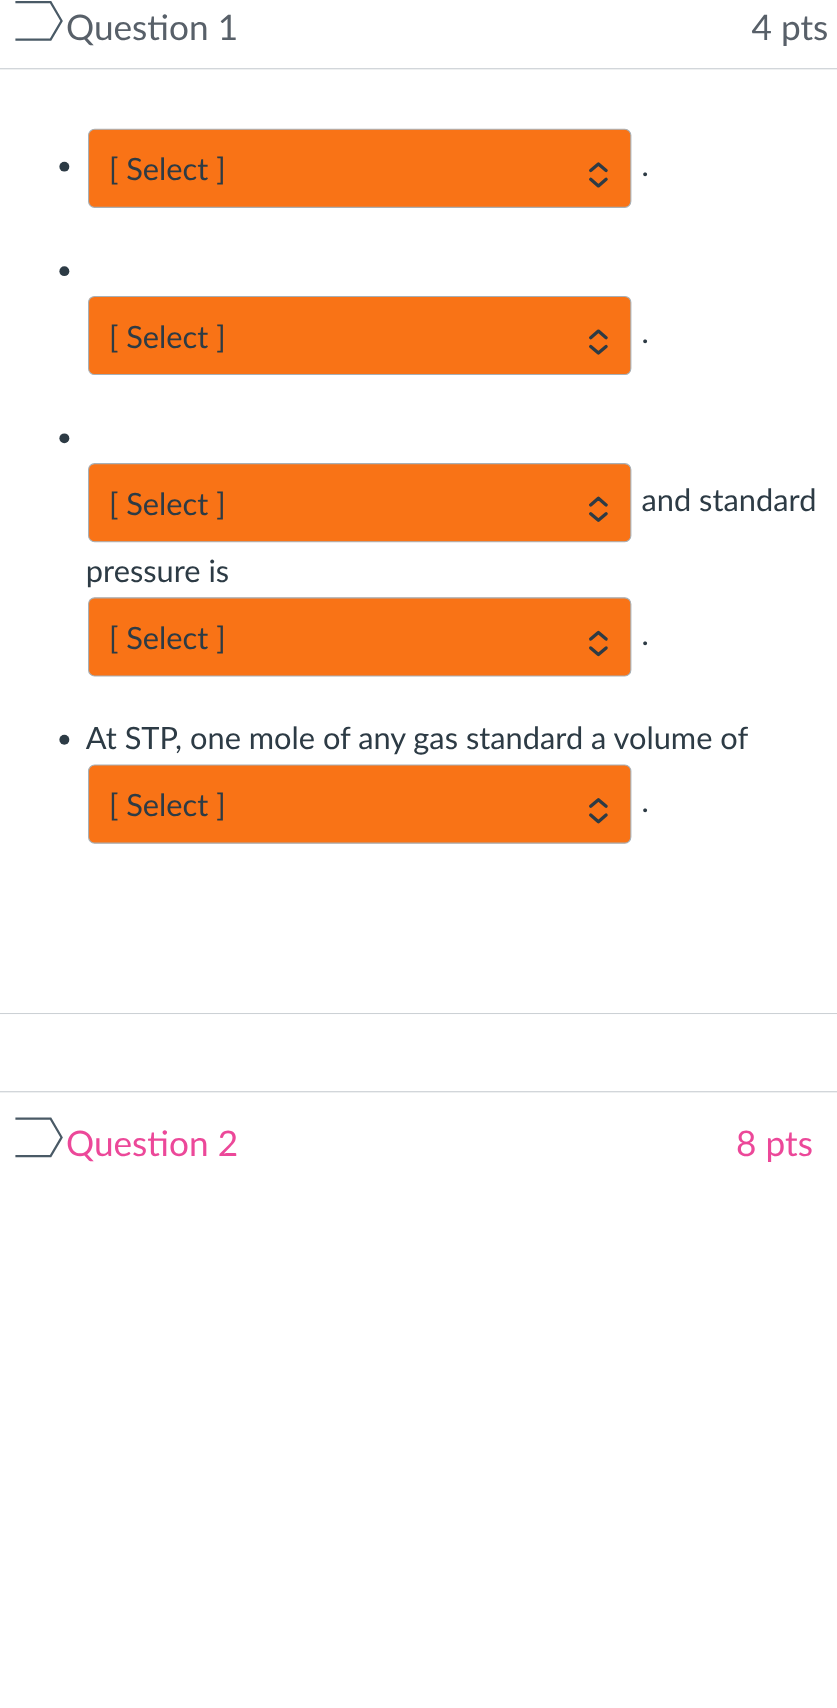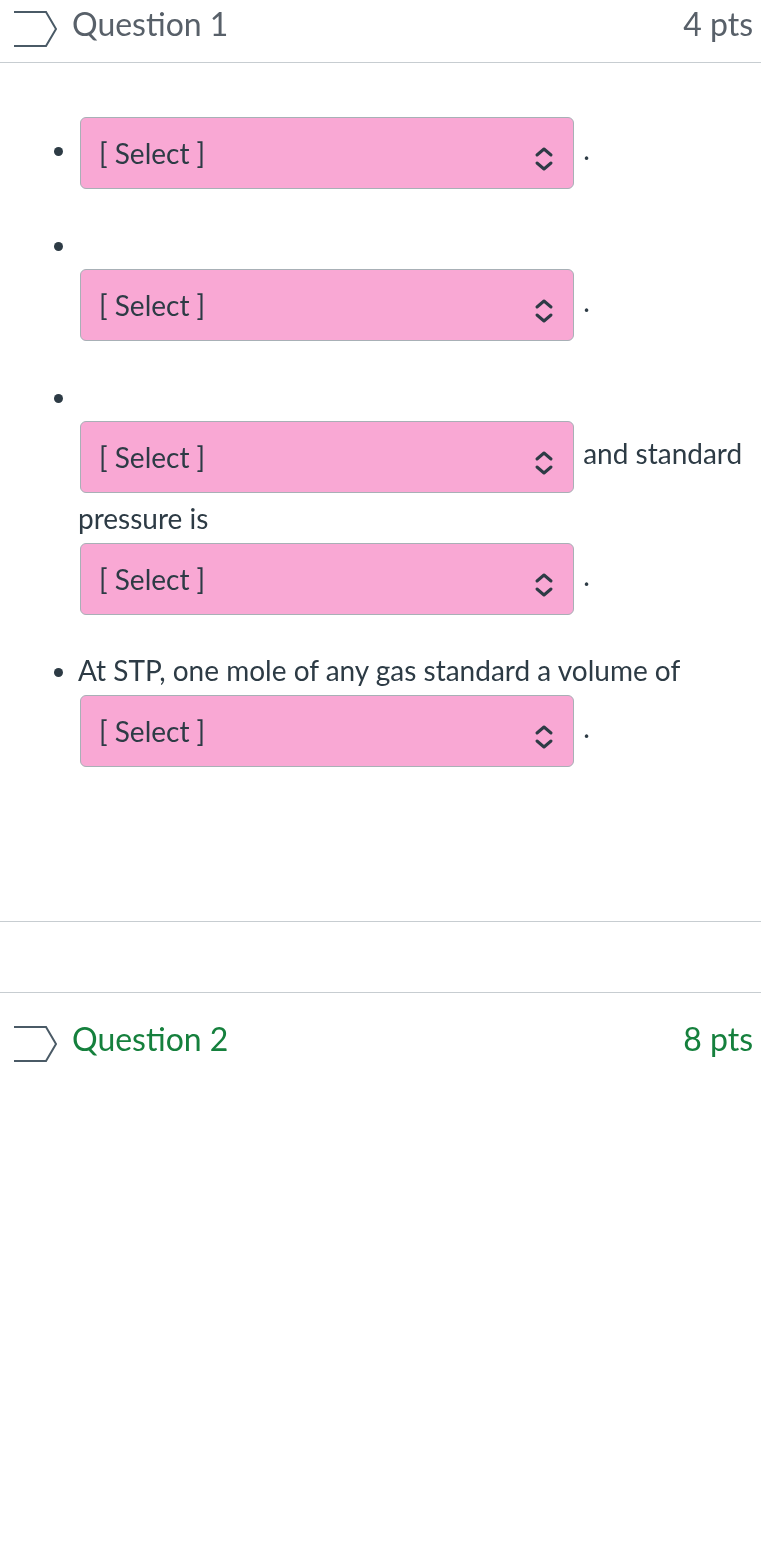--- a/index.html
+++ b/index.html
@@ -19,22 +19,21 @@
   .question-header {
     display: flex;
     align-items: center;
     justify-content: space-between;
     padding: 0 8px 14px 12px;
     font-size: 32px;
     color: #586069;
   }
   .question-header-left {
     display: flex;
-    align-items: flex-end;
-    gap: 12px;
+    align-items: flex-start;
   }
   .flag-icon {
     width: 48px;
     height: 38px;
     flex-shrink: 0;
   }
   .flag-icon svg {
     width: 100%;
     height: 100%;
     stroke: #4a5a66;
@@ -58,21 +57,21 @@
   }
   .select-wrap {
     display: inline-flex;
     align-items: center;
     border: 1px solid #a8b0b6;
     border-radius: 6px;
     padding: 14px 18px;
     margin: 4px 2px;
     vertical-align: middle;
     min-width: 540px;
-    background: #f9a8d4;
+    background: #f97316;
     cursor: pointer;
     justify-content: space-between;
   }
   .select-wrap.narrower {
     min-width: 494px;
   }
   .select-text {
     color: #2d3b45;
   }
   .updown-icon {
@@ -92,23 +91,23 @@
   }
   .gap {
     height: 70px;
     background: #fff;
   }
   .question2-header {
     border-top: 1px solid #c7cdd1;
     display: flex;
     align-items: center;
     justify-content: space-between;
-    padding: 22px 8px 0 12px;
+    padding: 22px 22px 0 12px;
     font-size: 32px;
-    color: #15803d;
+    color: #ec4899;
   }
 </style>
 </head>
 <body>
 
 <div class="question-header">
   <div class="question-header-left">
     <span class="flag-icon">
       <svg viewBox="0 0 48 38">
           <path d="M2 2 H34 L44 19 L34 36 H2"></path>

